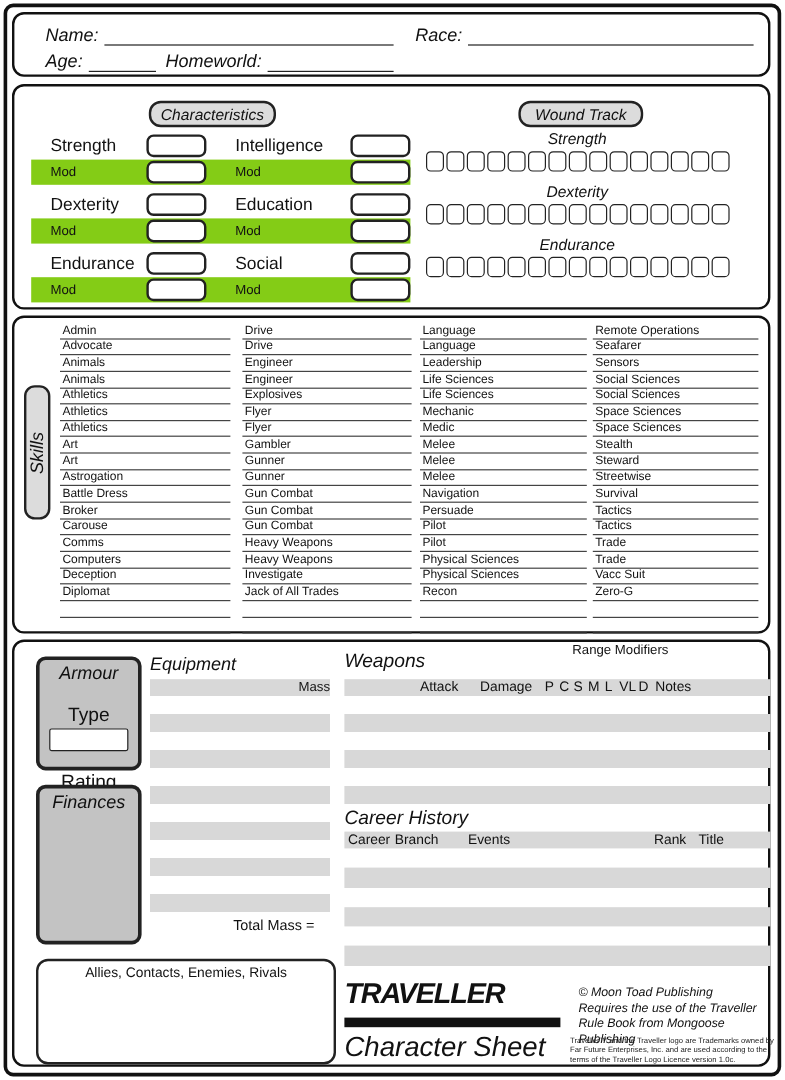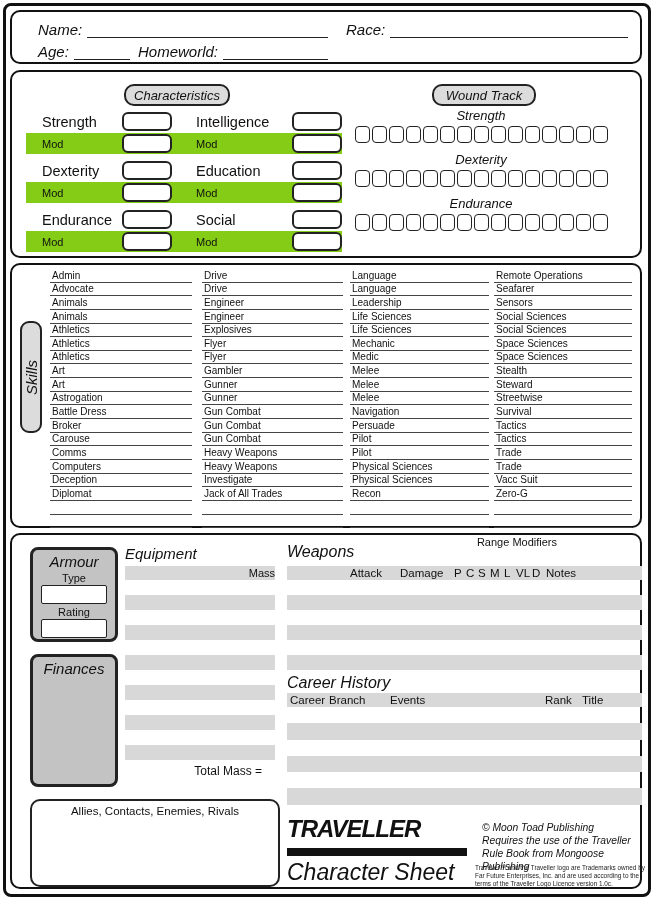--- a/index.html
+++ b/index.html
@@ -43,21 +43,21 @@
   .skill-col { position:absolute; top:4px; }
   .skill-row { height:13.65px; border-bottom:1px solid #444; display:flex; align-items:flex-end; padding-left:2px; }
   .skill-label { font-size:10px; line-height:12px; white-space:nowrap; }
 
   
   .gray-box { position:absolute; left:18px; width:88px; background:#c3c3c3; border:3px solid #222;
               border-radius:8px; text-align:center; }
   #armour-box   { top:12px;  height:95px; }
   #finances-box { top:119px; height:133px; }
   .gbox-title { font-style:italic; font-size:15px; margin-top:3px; }
-  .gbox-label { font-size:11px; margin-top:2px; }
+  .gbox-label { font-size:16px; margin-top:18px; }
   .gbox-input { width:66px; height:19px; background:#fff; border:1.5px solid #222; border-radius:2px; margin:1px auto 2px; }
 
   .sec-title { position:absolute; font-style:italic; }
   #equip-title { left:113px; top:10px; font-size:15px; }
   #equip-mass-bar { position:absolute; left:113px; top:31px; width:150px; height:14px; background:#d8d8d8;
                     font-size:11px; line-height:14px; text-align:right; padding-right:0; }
   #equip-rows { position:absolute; left:113px; top:45px; width:150px; }
   .strip-row.gray { background:#d8d8d8; }
   #total-mass { position:absolute; left:113px; top:229px; width:137px; text-align:right; font-size:12px; }
 

